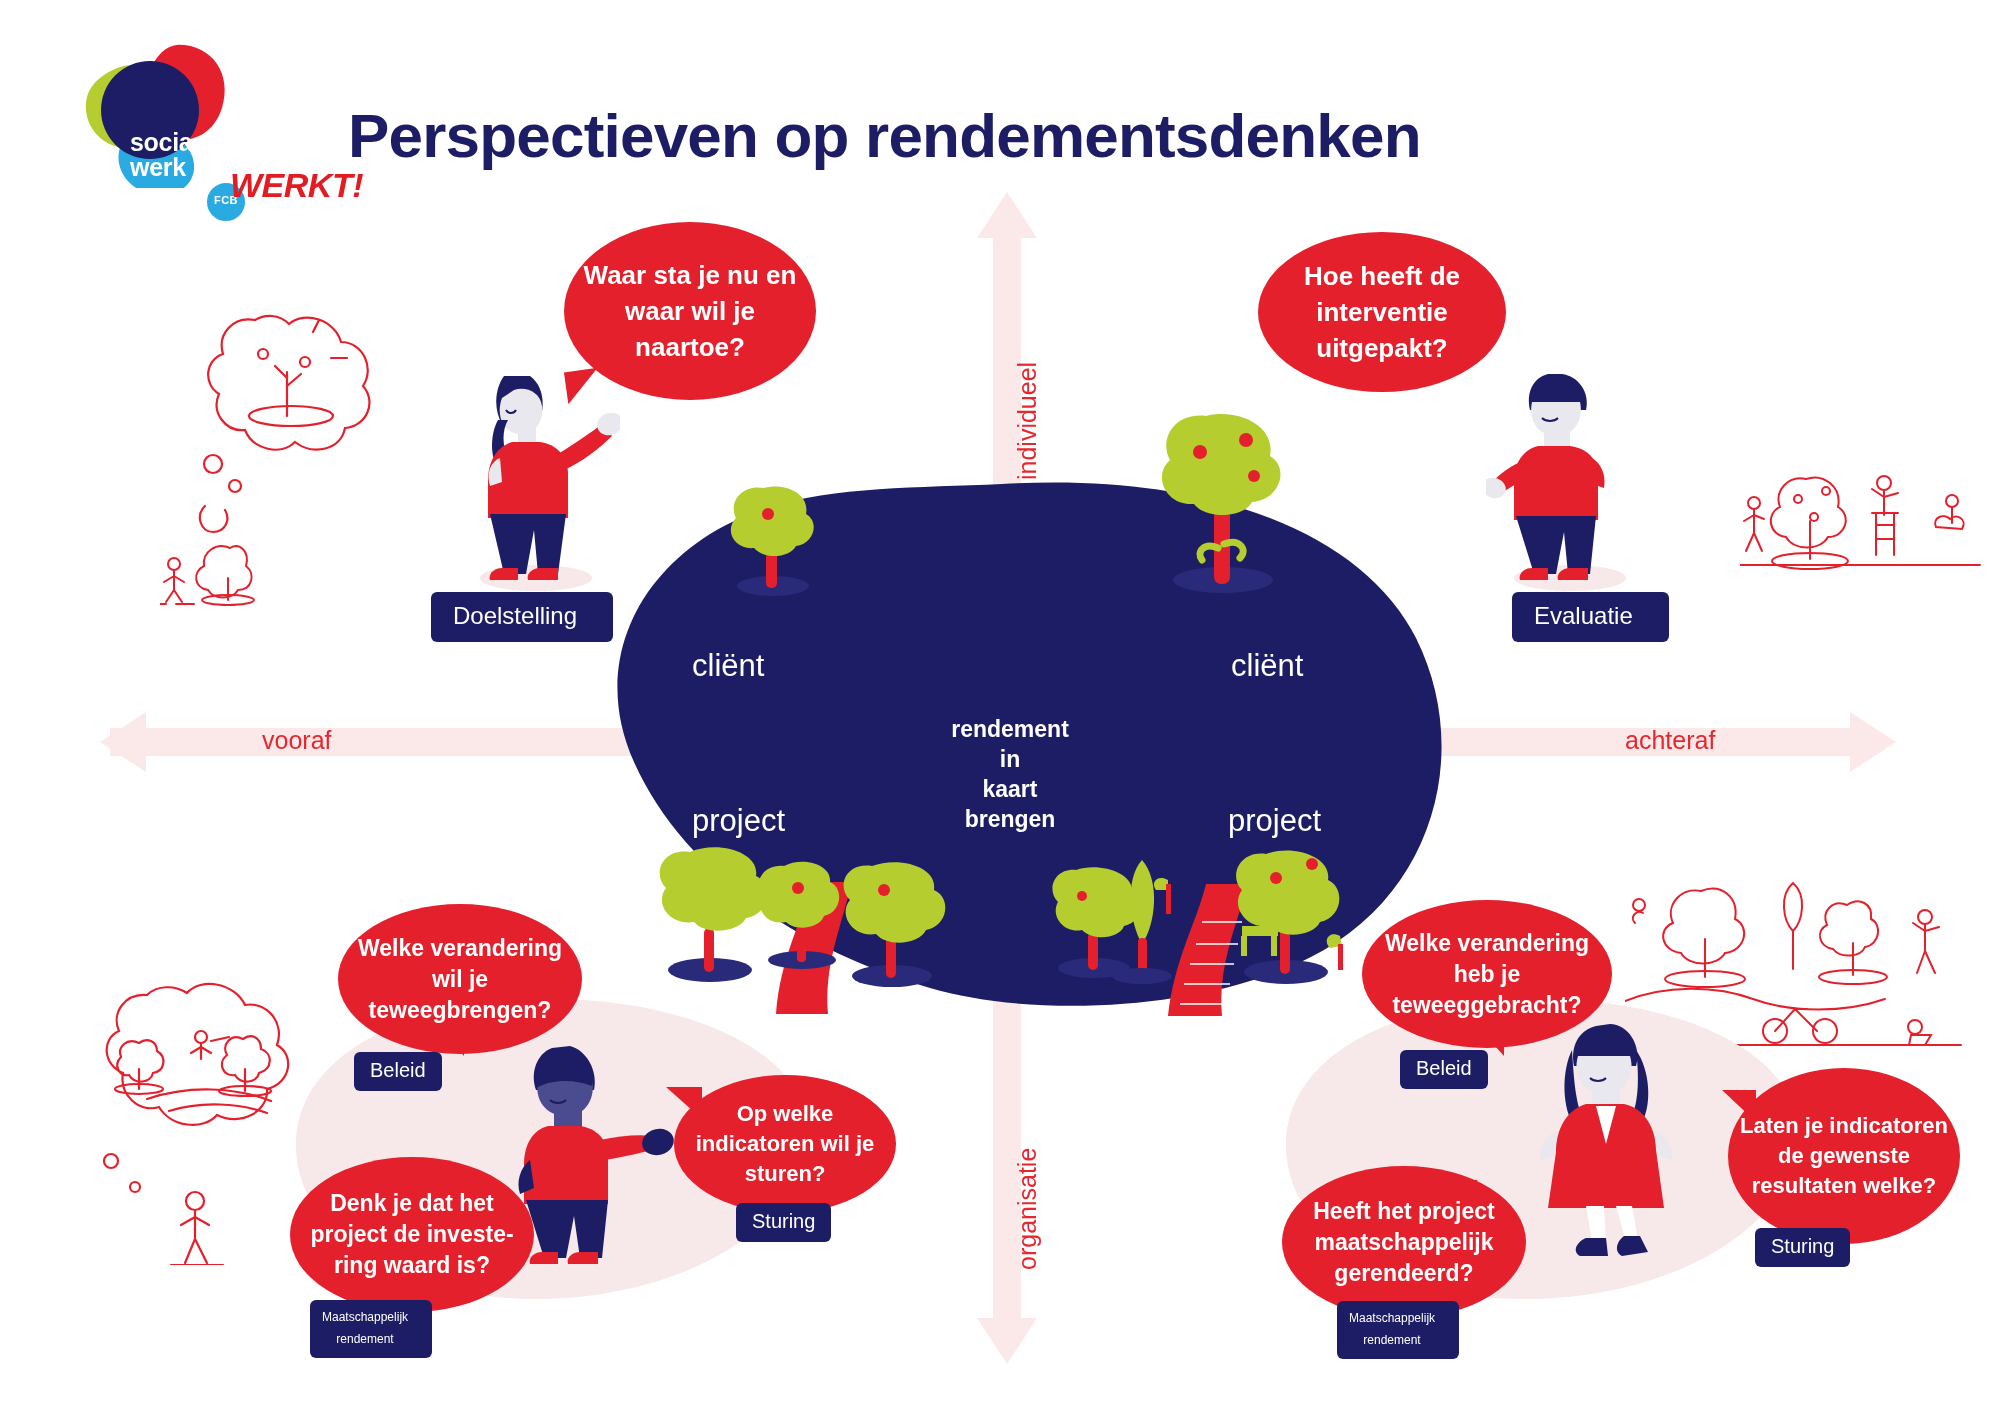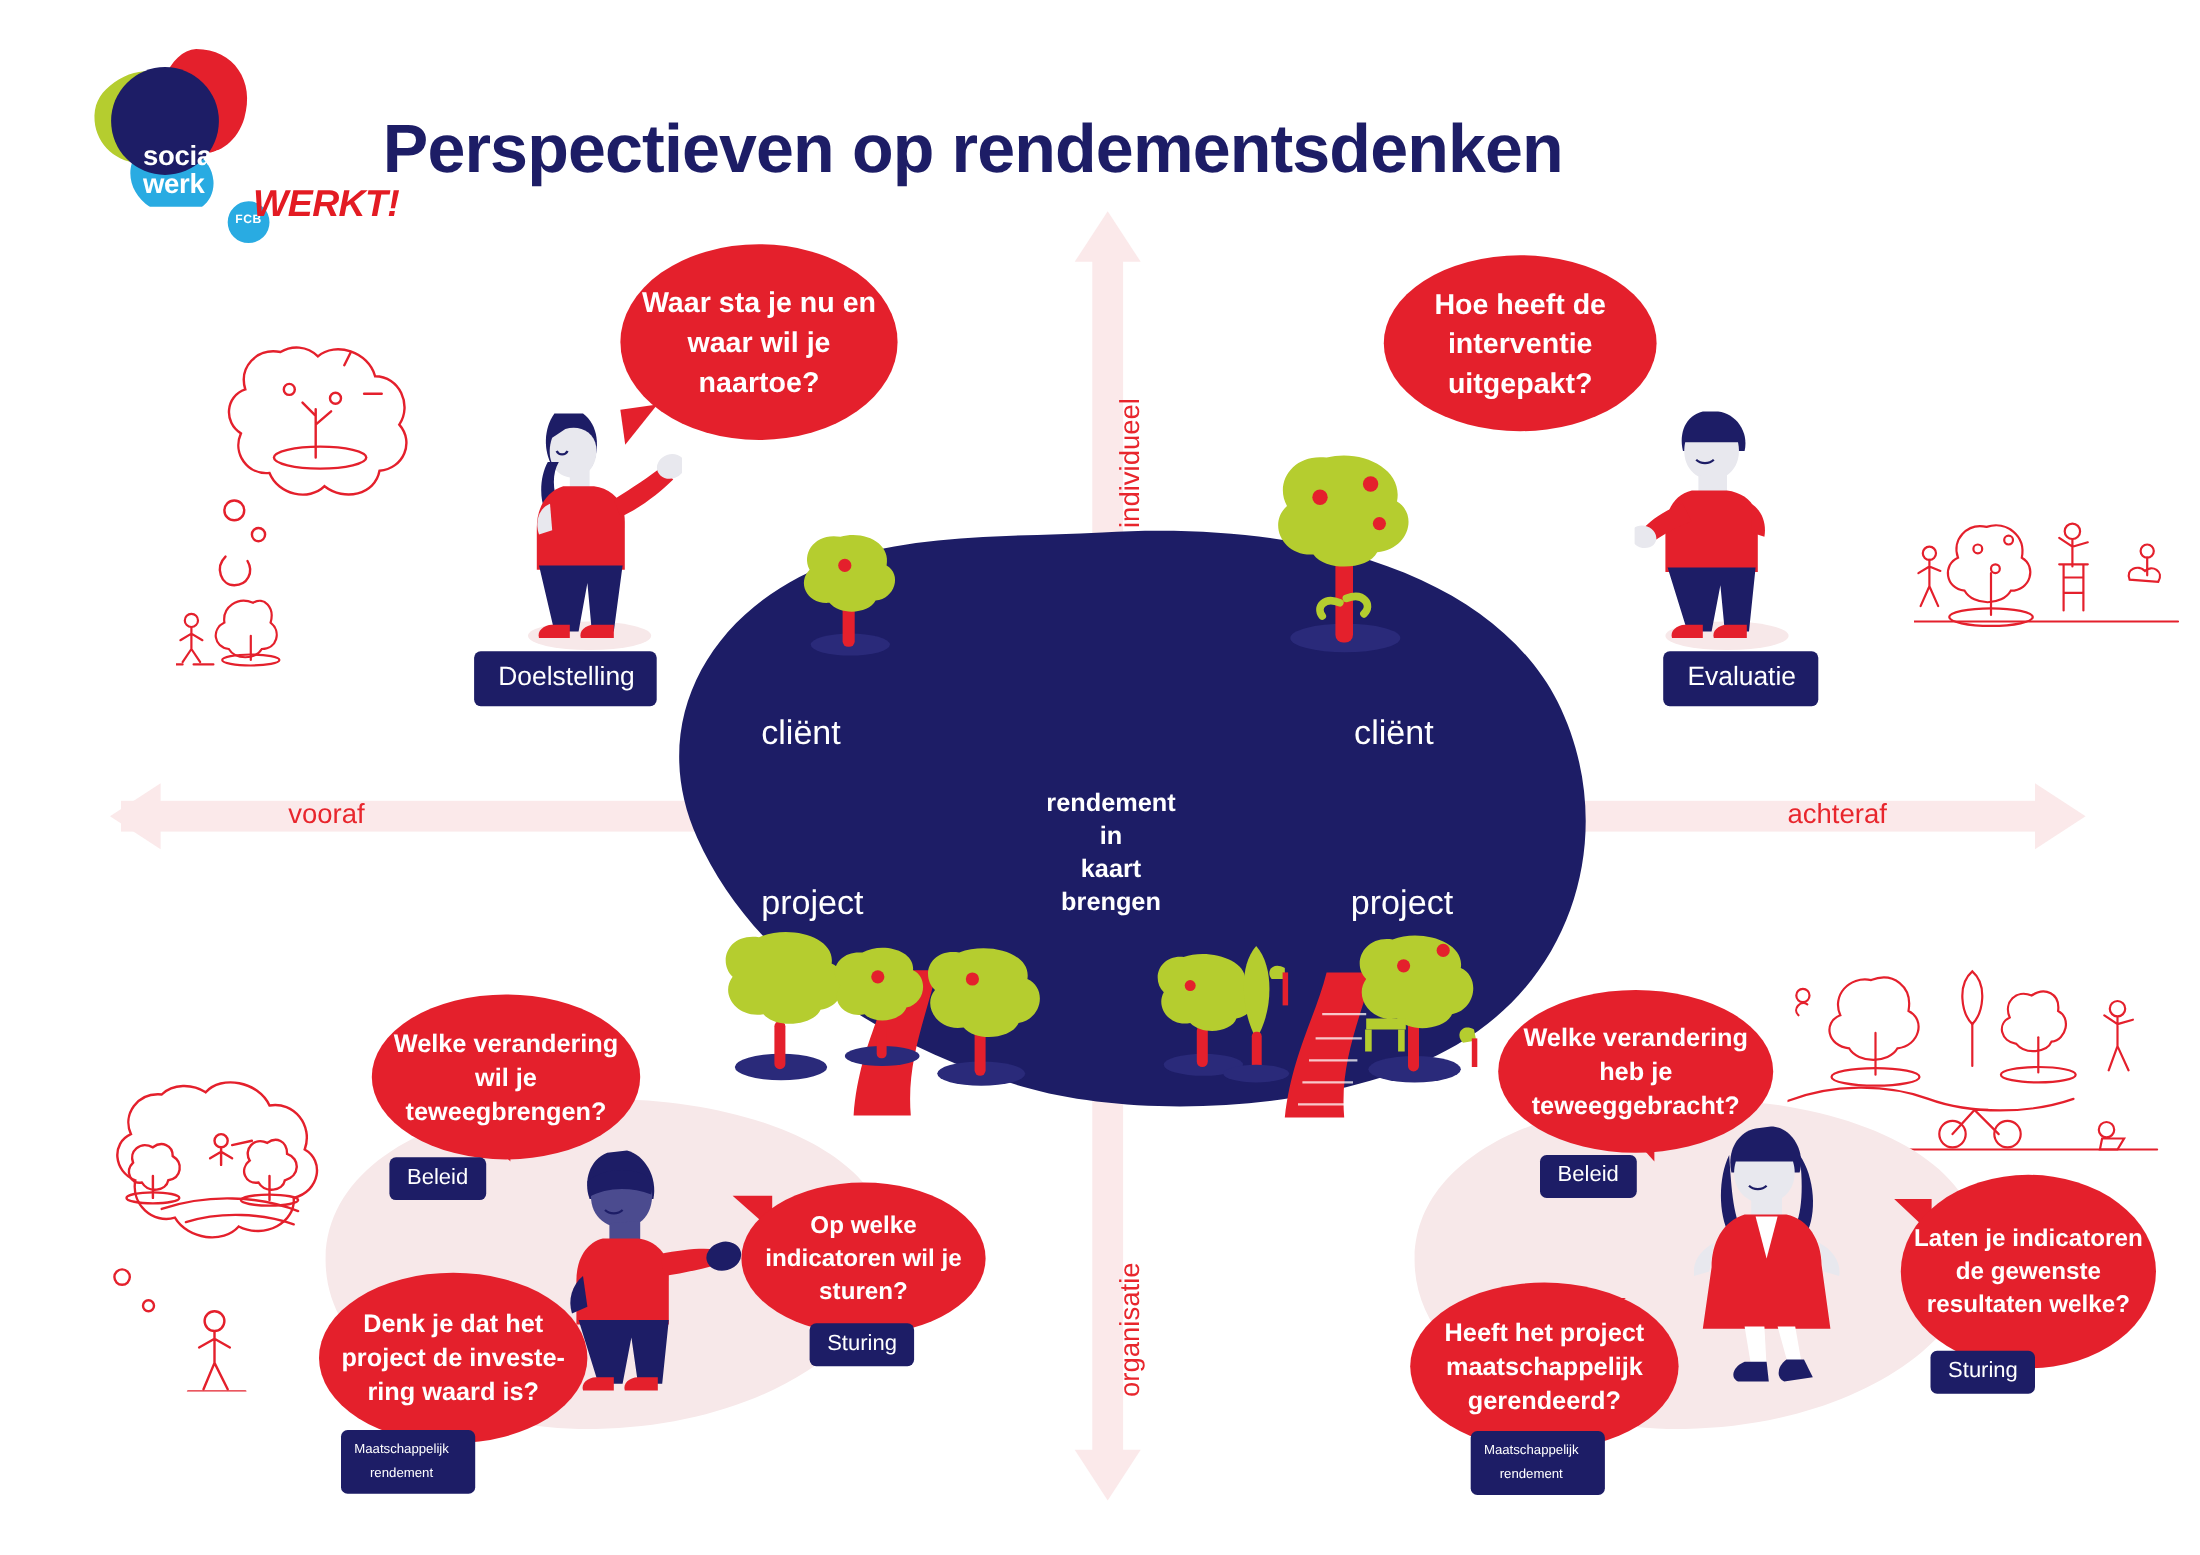--- a/index.html
+++ b/index.html
@@ -216,21 +216,21 @@
     background: #1d1d66;
     color: #ffffff;
     border-radius: 6px;
     text-align: center;
     box-sizing: border-box;
     z-index: 25;
     white-space: pre-line;
   }
   .tag-lg {
     font-size: 24px;
-    padding: 10px 20px 12px 22px;
+    padding: 10px 36px 12px 22px;
   }
   .tag-md {
     font-size: 20px;
     padding: 7px 16px 9px 16px;
   }
   .tag-sm {
     font-size: 12px;
     line-height: 22px;
     padding: 6px 24px 8px 12px;
   }

